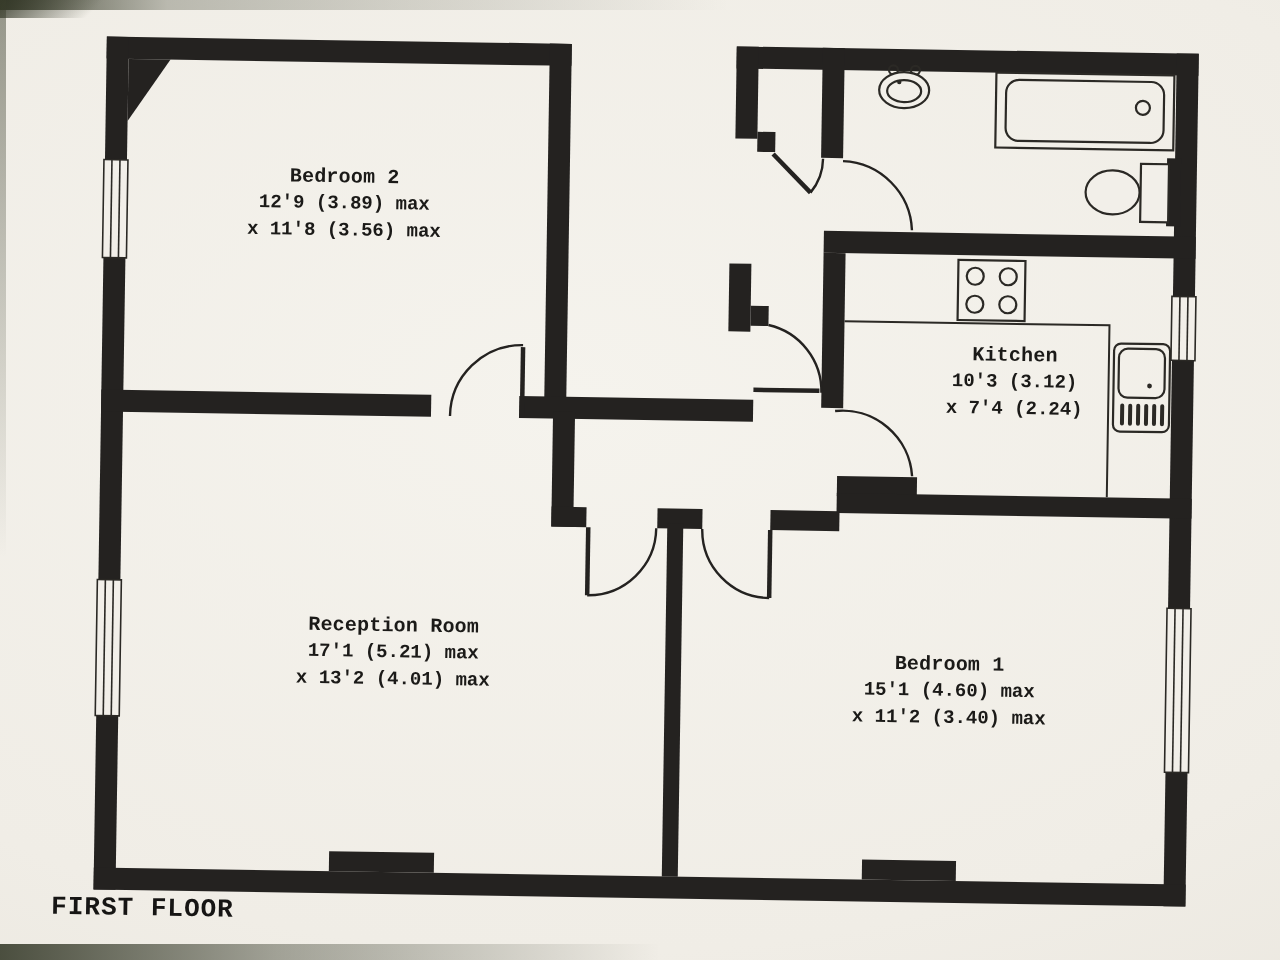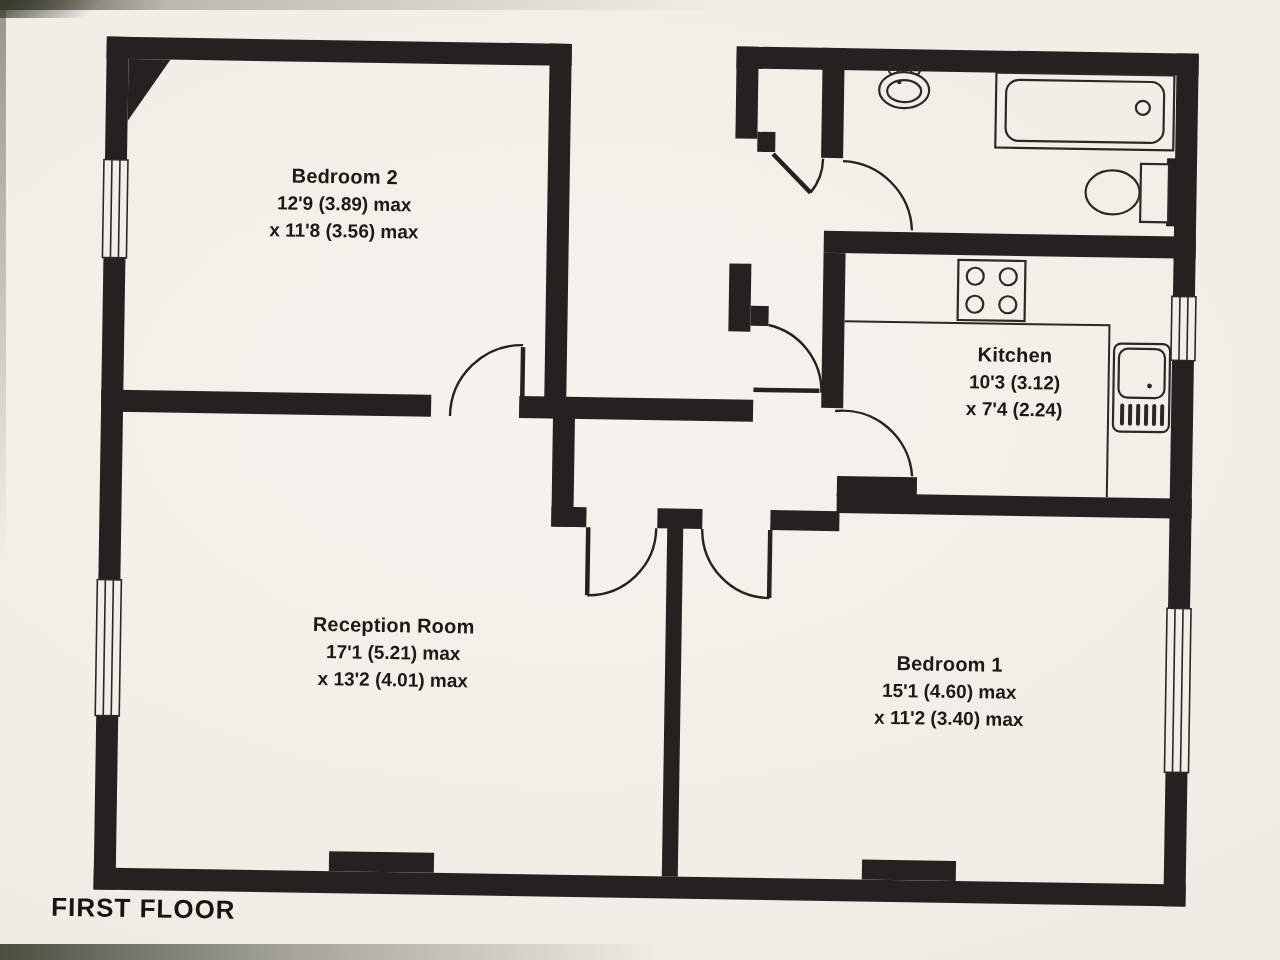--- a/index.html
+++ b/index.html
@@ -1,20 +1,20 @@
 <!DOCTYPE html>
 <html><head>
 <meta charset="utf-8">
 <style>
   html,body{margin:0;padding:0;background:#d9d5cd;}
   .photo{
     position:relative;width:1280px;height:960px;overflow:hidden;
     background:
       radial-gradient(1700px 1000px at 45% 42%, #f5f3ed 0%, #f0ede6 55%, #e6e2d9 100%);
-    font-family:Liberation Sans, sans-serif;
+    font-family:Liberation Mono, monospace;
   }
   .tilt{position:absolute;inset:0;transform:rotate(0.9deg);transform-origin:50% 50%;}
   svg{position:absolute;left:0;top:0;}
   .room-label{position:absolute;text-align:center;color:#1b1a18;font-weight:700;}
   .room-name{font-size:20px;line-height:27px;letter-spacing:.2px;}
   .room-dim{font-size:19px;line-height:27px;}
   .floor-title{
     position:absolute;left:58px;top:901px;color:#161514;font-weight:700;
     font-size:26px;letter-spacing:1px;
   }

